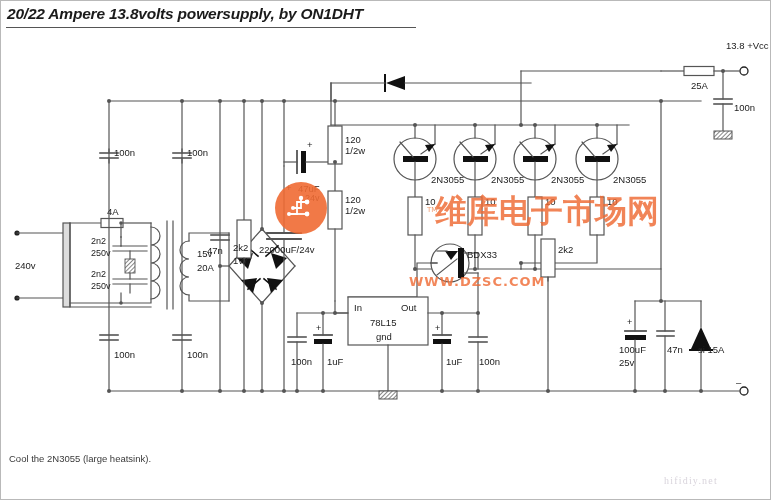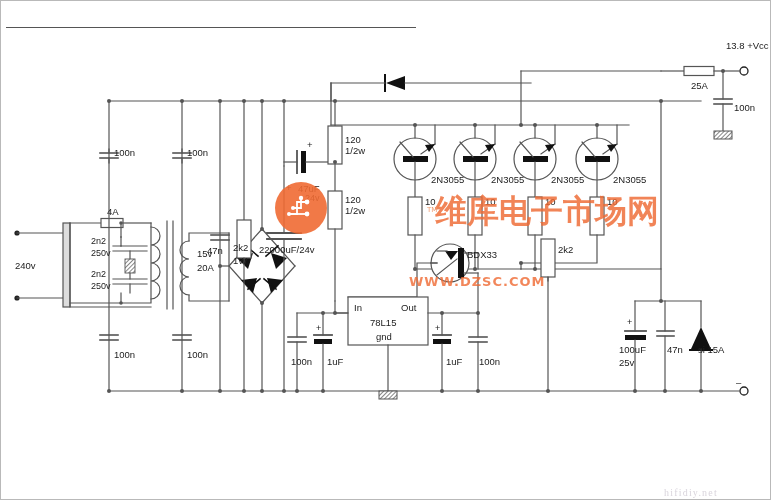--- a/index.html
+++ b/index.html
@@ -1,37 +1,38 @@
 <!DOCTYPE html>
 <html><head>
 <meta charset="utf-8">
 <style>
   html,body{margin:0;padding:0;background:#fff;}
   body{width:771px;height:500px;font-family:"Liberation Sans",sans-serif;overflow:hidden;}
   #root{position:relative;width:771px;height:500px;box-sizing:border-box;border:1px solid #b9b9b9;background:#fff;}
   #title{position:absolute;left:6px;top:4px;font-size:15.5px;font-weight:bold;font-style:italic;color:#1a1a1a;letter-spacing:-0.2px;white-space:nowrap;}
   #title-rule{position:absolute;left:5px;top:26px;width:410px;height:1px;background:#555;}
   #footnote{position:absolute;left:8px;top:452px;font-size:9.5px;color:#3a3a3a;white-space:nowrap;}
-  #hifidiy{position:absolute;left:663px;top:486px;font-size:10px;color:#d9d4dc;font-family:"Liberation Serif",serif;letter-spacing:1.2px;}
+  #hifidiy{position:absolute;left:663px;top:474px;font-size:10px;color:#d9d4dc;font-family:"Liberation Serif",serif;letter-spacing:1.2px;}
   svg#sch{position:absolute;left:0;top:0;width:771px;height:500px;}
   .lbl{font-family:"Liberation Sans",sans-serif;font-size:9.5px;fill:#222;}
   .lbl-sm{font-family:"Liberation Sans",sans-serif;font-size:9px;fill:#222;}
   
   #wm{position:absolute;left:270px;top:175px;width:420px;height:80px;pointer-events:none;}
   .wm-cn{position:absolute;font-family:"DejaVu Sans",sans-serif;font-weight:bold;color:#ef6a33;opacity:.88;white-space:nowrap;}
   .wm-sub{position:absolute;font-family:"DejaVu Sans",sans-serif;color:#f09a6e;white-space:nowrap;}
   .wm-url{position:absolute;font-family:"DejaVu Sans",sans-serif;font-weight:bold;color:#ef6a33;opacity:.8;letter-spacing:1px;white-space:nowrap;margin-top:44px;}
   #wm-badge{position:absolute;left:4px;top:6px;width:52px;height:52px;border-radius:50%;background:#ef6a33;opacity:.9;}
   #wm-badge-in{position:absolute;left:14px;top:16px;width:32px;height:32px;}
 </style>
 </head>
 <body>
 
 <div id="root">
 
+  <div id="title">20/22 Ampere 13.8volts powersupply, by ON1DHT</div>
   <div id="title-rule"></div>
 
   <svg id="sch" viewBox="0 0 771 500">
     <defs>
       <pattern id="hatch" width="3" height="3" patternUnits="userSpaceOnUse" patternTransform="rotate(45)">
         <rect width="3" height="3" fill="#fff"></rect>
         <line x1="0" y1="0" x2="0" y2="3" stroke="#444" stroke-width="1.3"></line>
       </pattern>
       <g id="gndsym">
         <line x1="0" y1="0" x2="0" y2="0" stroke="#555"></line>
@@ -469,15 +470,16 @@
         <circle cx="16" cy="6" r="2.2"></circle>
           <circle cx="4" cy="22" r="2"></circle>
         <circle cx="8" cy="16" r="2"></circle>
       </g>
     </svg>
     <div class="wm-cn" style="left:136px;top:14px;font-size:32px;opacity:.82;padding-left:28px;">维库电子市场网</div>
     <div class="wm-url" style="left:138px;top:54px;font-size:13px;">WWW.DZSC.COM</div>
     <div class="wm-sub" style="left:128px;top:30px;font-size:7px;margin-left:28px;">TM</div>
   </div>
 
+  <div id="footnote">Cool the  2N3055 (large heatsink).</div>
   <div id="hifidiy">hifidiy.net</div>
 
 </div>
 
 </body></html>

